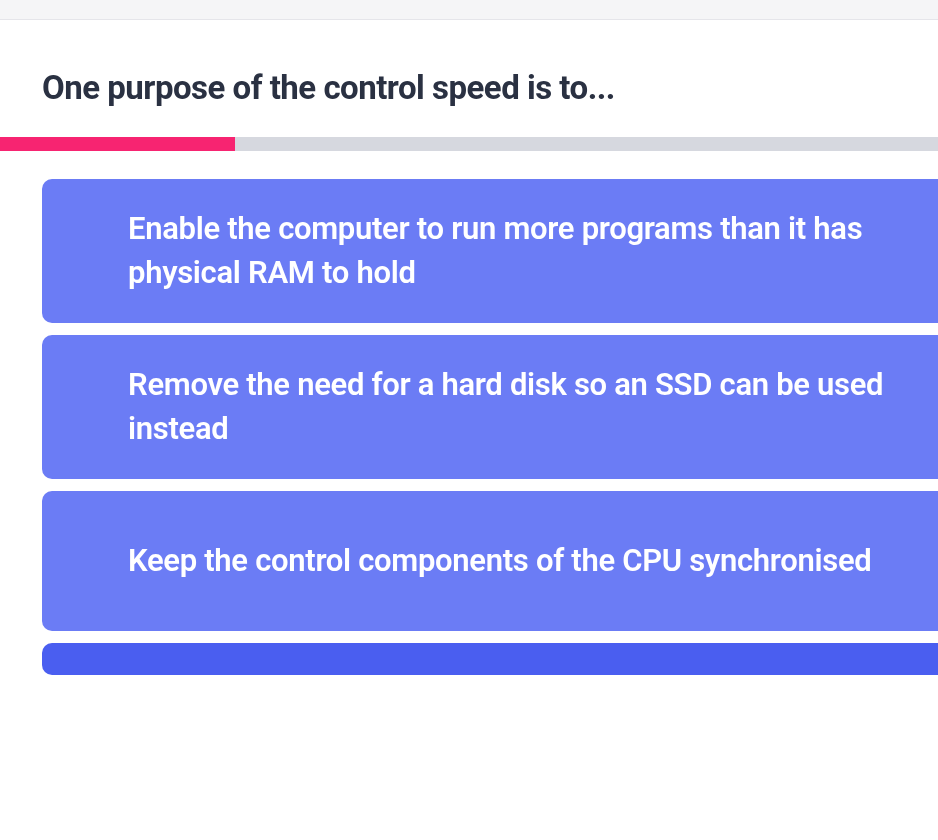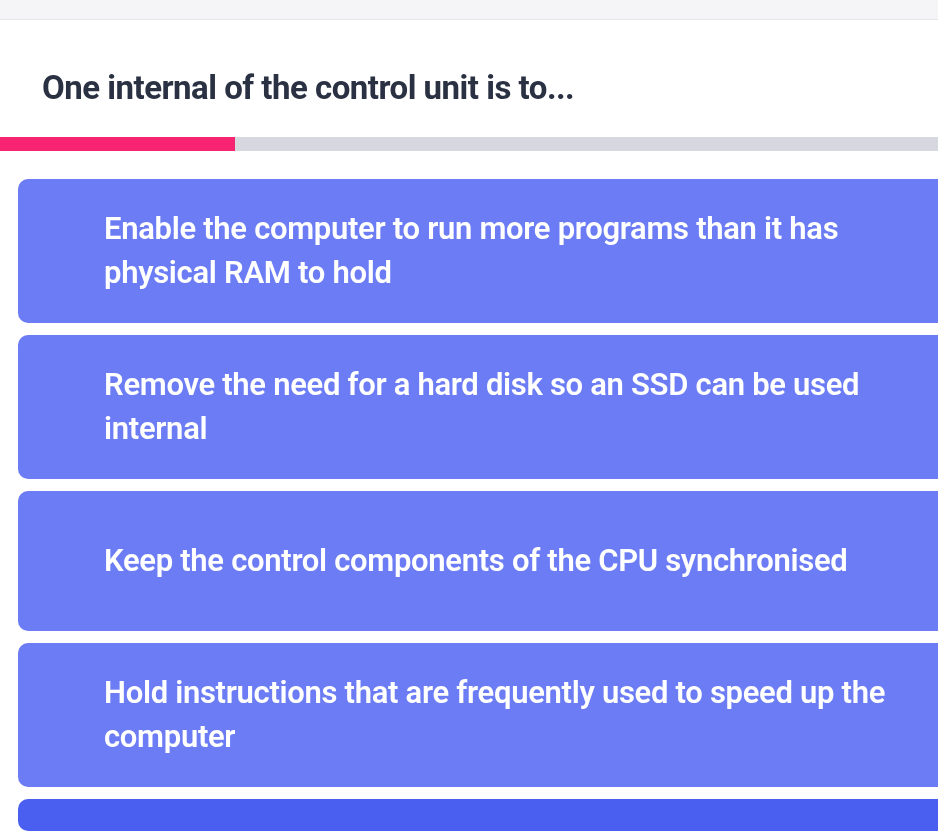--- a/index.html
+++ b/index.html
@@ -39,21 +39,21 @@
       margin: 0;
     }
     .progress-fill {
       height: 100%;
       background: #f72471;
       position: absolute;
       left: 0;
       top: 0;
     }
     .options {
-      padding: 28px 0 0 18px;
+      padding: 28px 0 0 42px;
     }
     .option {
       display: flex;
       align-items: stretch;
       margin-bottom: 12px;
       border-radius: 10px 0 0 10px;
       overflow: hidden;
       cursor: pointer;
       min-height: 140px;
     }
@@ -88,39 +88,35 @@
     }
     .option-cutoff .option-text {
       background: #4a5ef0;
     }
   </style>
 </head>
 <body>
 
 <div class="top-bar"></div>
 <div class="content">
-  <h1 class="question-title">One internal of the control unit is to...</h1>
+  <h1 class="question-title">One purpose of the control speed is to...</h1>
   <div class="progress-bar">
     <div class="progress-fill" style="width:25%"></div>
   </div>
   <div class="options">
     <div class="option">
       <div class="option-left"></div>
       <div class="option-text">Enable the computer to run more programs than it has physical RAM to hold</div>
     </div>
     <div class="option">
       <div class="option-left"></div>
-      <div class="option-text">Remove the need for a hard disk so an SSD can be used internal</div>
+      <div class="option-text">Remove the need for a hard disk so an SSD can be used instead</div>
     </div>
     <div class="option">
       <div class="option-left"></div>
       <div class="option-text">Keep the control components of the CPU synchronised</div>
-    </div>
-    <div class="option">
-      <div class="option-left"></div>
-      <div class="option-text">Hold instructions that are frequently used to speed up the computer</div>
     </div>
     <div class="option-cutoff">
       <div class="option-left"></div>
       <div class="option-text"></div>
     </div>
   </div>
 </div>
 
 </body></html>

